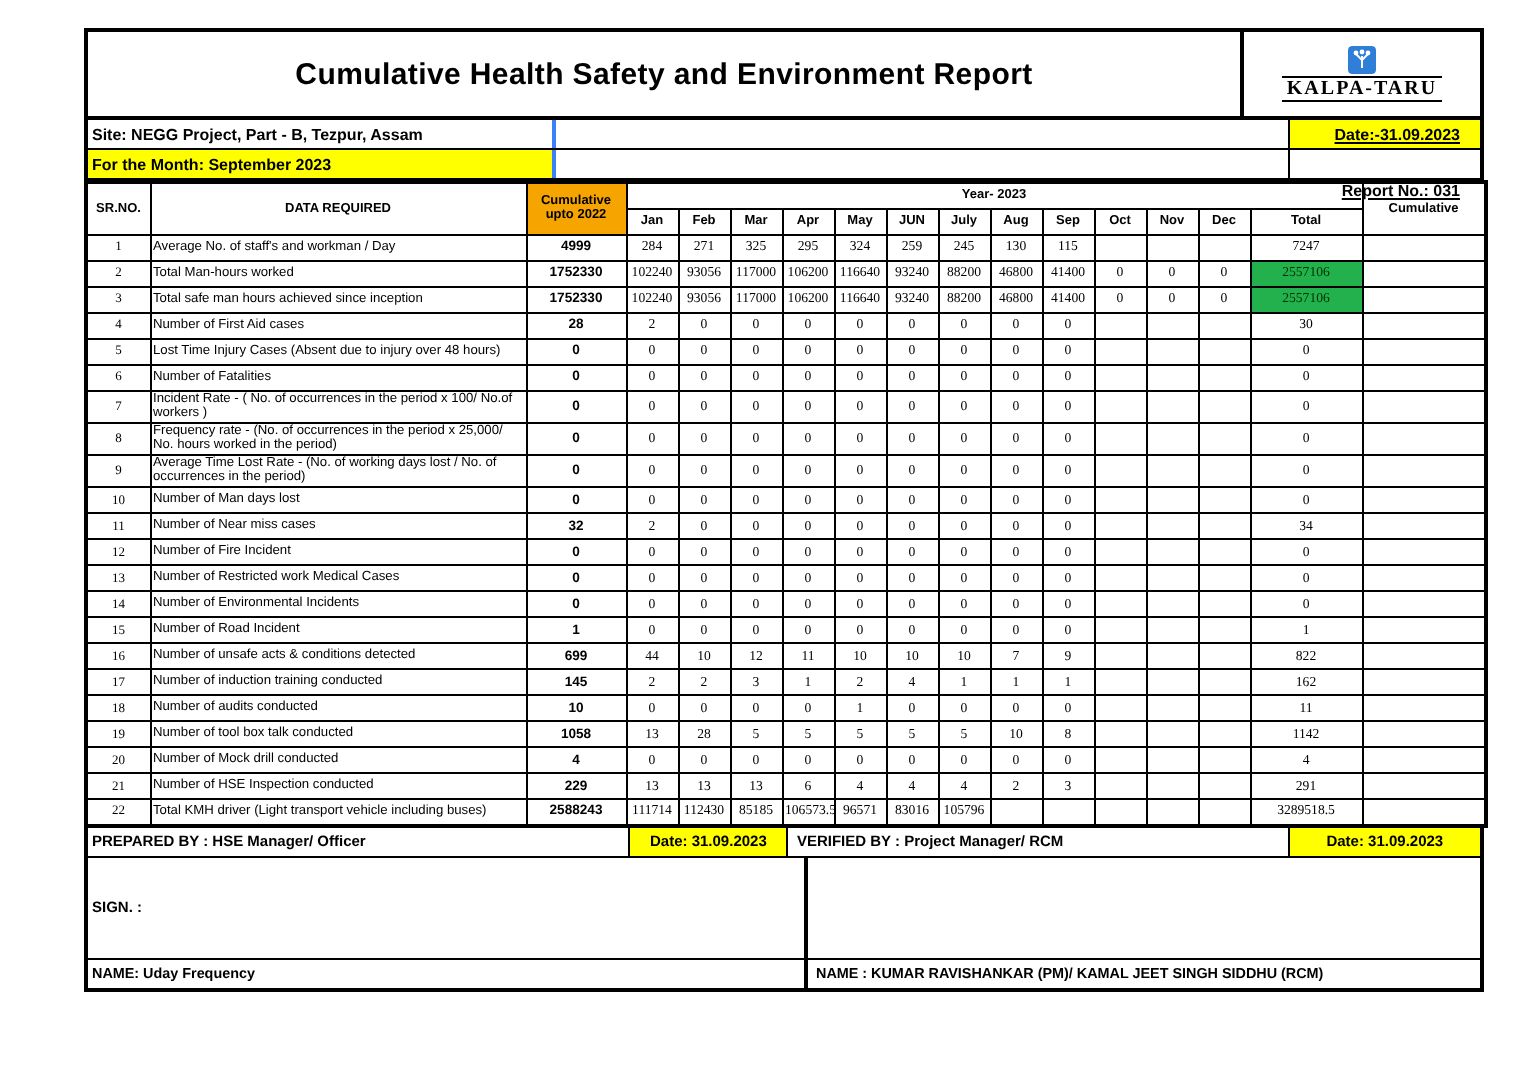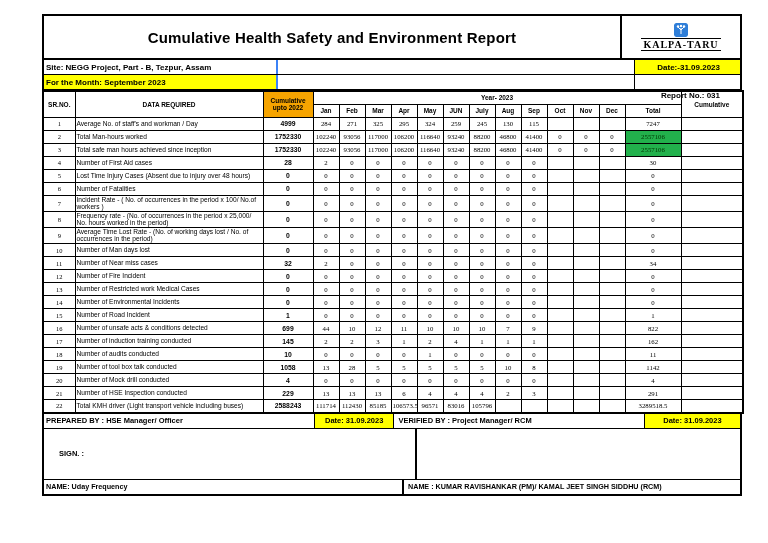--- a/index.html
+++ b/index.html
@@ -13,41 +13,41 @@
   .title-box h1{margin:0;font-size:15px;font-weight:bold;letter-spacing:.2px;}
   .logo-box{width:118px;display:flex;flex-direction:column;align-items:center;justify-content:center;}
   .logo-icon{width:14px;height:14px;border-radius:2px;margin-bottom:1px;display:block;}
   .brand{font-family:"Liberation Serif",serif;font-weight:bold;font-size:10px;letter-spacing:1px;
          border-top:1.5px solid #000;border-bottom:1.5px solid #000;padding:0 2px;line-height:11px;}
 
   
   .info-row{display:flex;border-left:2px solid #000;border-right:2px solid #000;border-bottom:1px solid #000;height:14px;font-size:8px;font-weight:bold;align-items:stretch;}
   .info-left{width:230px;display:flex;align-items:center;padding-left:2px;border-right:2px solid #3b82f6;}
   .info-mid{flex:1;border-right:1px solid #000;}
-  .info-right{width:85px;display:flex;align-items:center;justify-content:flex-end;padding-right:20px;}
+  .info-right{width:85px;display:flex;align-items:center;justify-content:flex-end;padding-right:10px;text-decoration:underline;}
 
   
   table.main{border-collapse:collapse;table-layout:fixed;width:700px;border:2px solid #000;}
   table.main th,table.main td{border:1px solid #000;padding:0 1px;overflow:hidden;}
   table.main th{font-size:6.5px;font-weight:bold;text-align:center;line-height:7.5px;}
   td.sr{font-size:6.5px;text-align:center;font-family:"Liberation Serif",serif;}
   td.lbl{font-size:6.6px;text-align:left;line-height:7.6px;padding-left:2px;}
   td.cum{font-size:6.8px;font-weight:bold;text-align:center;}
   td.val,td.tot,td.cml{font-size:6.8px;text-align:center;font-family:"Liberation Serif",serif;}
   tr.r{height:13px;}
   .hl{color:#003300;}
 
   
   .foot-row{display:flex;border-left:2px solid #000;border-right:2px solid #000;border-bottom:1px solid #000;height:14px;font-size:7.5px;font-weight:bold;align-items:stretch;}
   .fp1{width:273px;display:flex;align-items:center;padding-left:2px;}
   .fd1{width:80px;display:flex;align-items:center;justify-content:center;border-left:1px solid #000;border-right:1px solid #000;}
   .fp2{width:250px;display:flex;align-items:center;padding-left:4px;}
   .fd2{width:97px;display:flex;align-items:center;justify-content:center;border-left:1px solid #000;}
   .sign-row{display:flex;border-left:2px solid #000;border-right:2px solid #000;border-bottom:1px solid #000;height:50px;}
-  .sign-left{width:356px;border-right:2px solid #000;display:flex;align-items:center;padding-left:2px;font-size:7.5px;font-weight:bold;margin-left:13px;}
+  .sign-left{width:356px;border-right:2px solid #000;display:flex;align-items:center;padding-left:2px;font-size:7.5px;font-weight:bold;}
   .sign-right{flex:1;}
   .name-row{display:flex;border-left:2px solid #000;border-right:2px solid #000;border-bottom:2px solid #000;height:14px;font-size:7.2px;font-weight:bold;}
   .name-left{width:356px;border-right:2px solid #000;display:flex;align-items:center;padding-left:2px;}
   .name-right{flex:1;display:flex;align-items:center;padding-left:4px;}
 </style>
 </head>
 <body>
 
 <div class="page">
   <div class="sheet">

